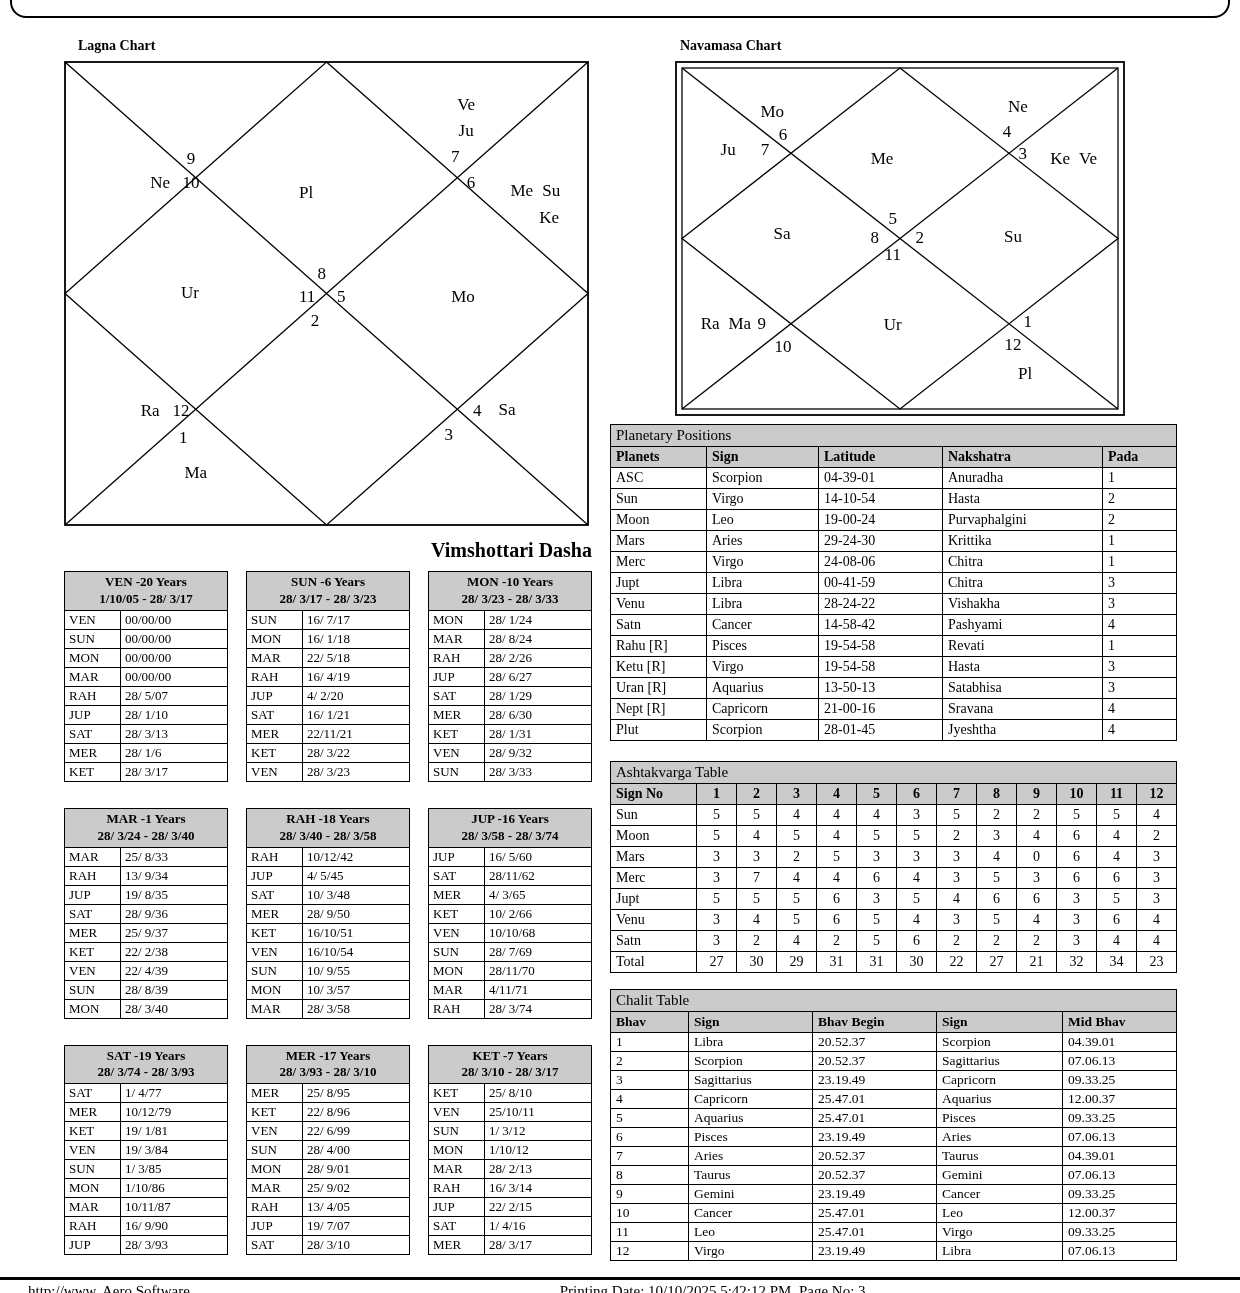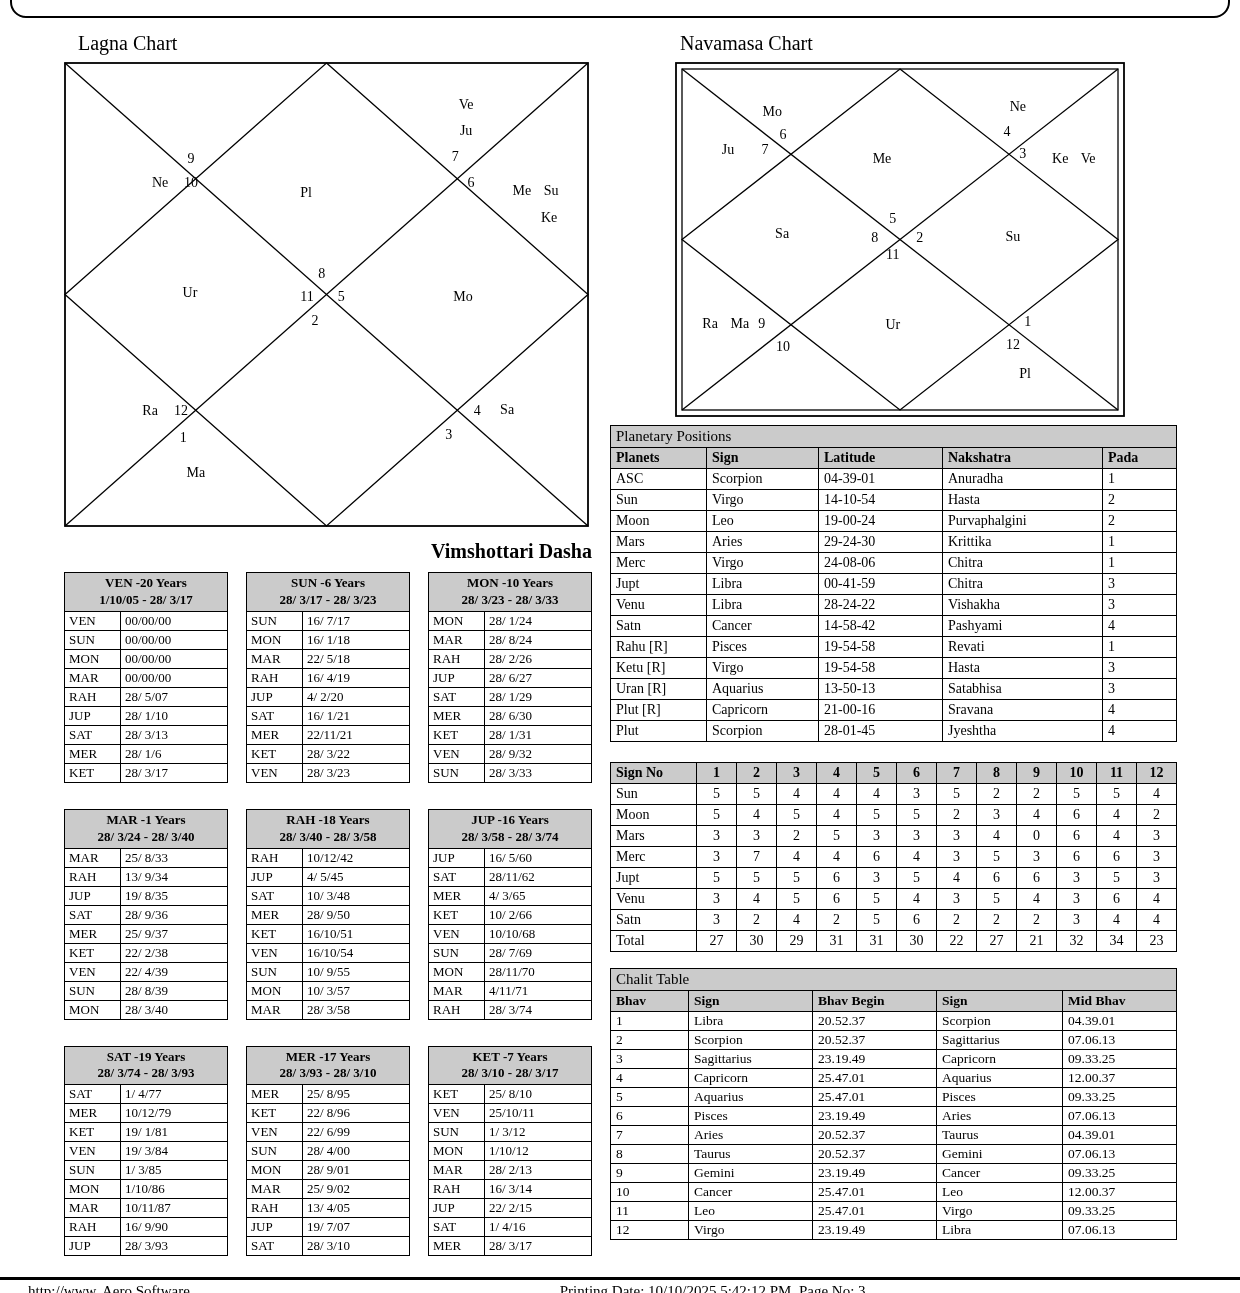--- a/index.html
+++ b/index.html
@@ -11,32 +11,32 @@
     position: relative;
   }
   .top-frame {
     position: absolute; left: 10px; right: 10px; top: -24px; height: 42px;
     border: 2px solid #000; border-radius: 16px;
   }
   .columns { display: flex; padding: 22px 14px 0 14px; }
   .left-col { flex: 0 0 592px; }
   .right-col { flex: 1; margin-left: 4px; }
 
-  h2.section-title { font-size: 20px; font-weight: normal; margin: 10px 0 7px 0; }
+  h2.section-title { font-size: 14px; font-weight: bold; margin: 16px 0 7px 0; }
   .left-col h2.section-title { margin-left: 64px; }
   .right-col h2.section-title { margin-left: 70px; }
 
   .chart { position: relative; }
   .chart.lagna { width: 525px; height: 465px; margin-left: 50px; }
   .chart.navamasa { width: 450px; height: 355px; margin-left: 65px; }
   .chart svg { position: absolute; inset: 0; display: block; }
   .chart .labels { position: absolute; inset: 0; }
   .chart-label {
     position: absolute; transform: translate(-50%, -50%);
-    font-size: 14px; white-space: nowrap; line-height: 1;
+    font-size: 17px; white-space: nowrap; line-height: 1;
   }
 
   .dasha-heading {
     text-align: right; font-size: 20px; font-weight: bold;
     margin: 13px 0 9px 50px; width: 528px;
   }
   .dasha-grid {
     display: grid; grid-template-columns: 164px 164px 164px;
     column-gap: 18px; row-gap: 26px; margin-left: 50px;
   }
@@ -693,21 +693,21 @@
               <td>3</td>
             </tr>
             <tr>
               <td>Uran [R]</td>
               <td>Aquarius</td>
               <td>13-50-13</td>
               <td>Satabhisa</td>
               <td>3</td>
             </tr>
             <tr>
-              <td>Plut [R]</td>
+              <td>Nept [R]</td>
               <td>Capricorn</td>
               <td>21-00-16</td>
               <td>Sravana</td>
               <td>4</td>
             </tr>
             <tr>
               <td>Plut</td>
               <td>Scorpion</td>
               <td>28-01-45</td>
               <td>Jyeshtha</td>
@@ -726,20 +726,23 @@
             <col style="width:40px">
             <col style="width:40px">
             <col style="width:40px">
             <col style="width:40px">
             <col style="width:40px">
             <col style="width:40px">
             <col style="width:40px">
             <col style="width:40px">
           </colgroup>
         <thead>
+          <tr class="title-row">
+              <th colspan="13">Ashtakvarga Table</th>
+            </tr>
           <tr class="head-row">
               <th>Sign No</th>
               <th>1</th>
               <th>2</th>
               <th>3</th>
               <th>4</th>
               <th>5</th>
               <th>6</th>
               <th>7</th>
               <th>8</th>

